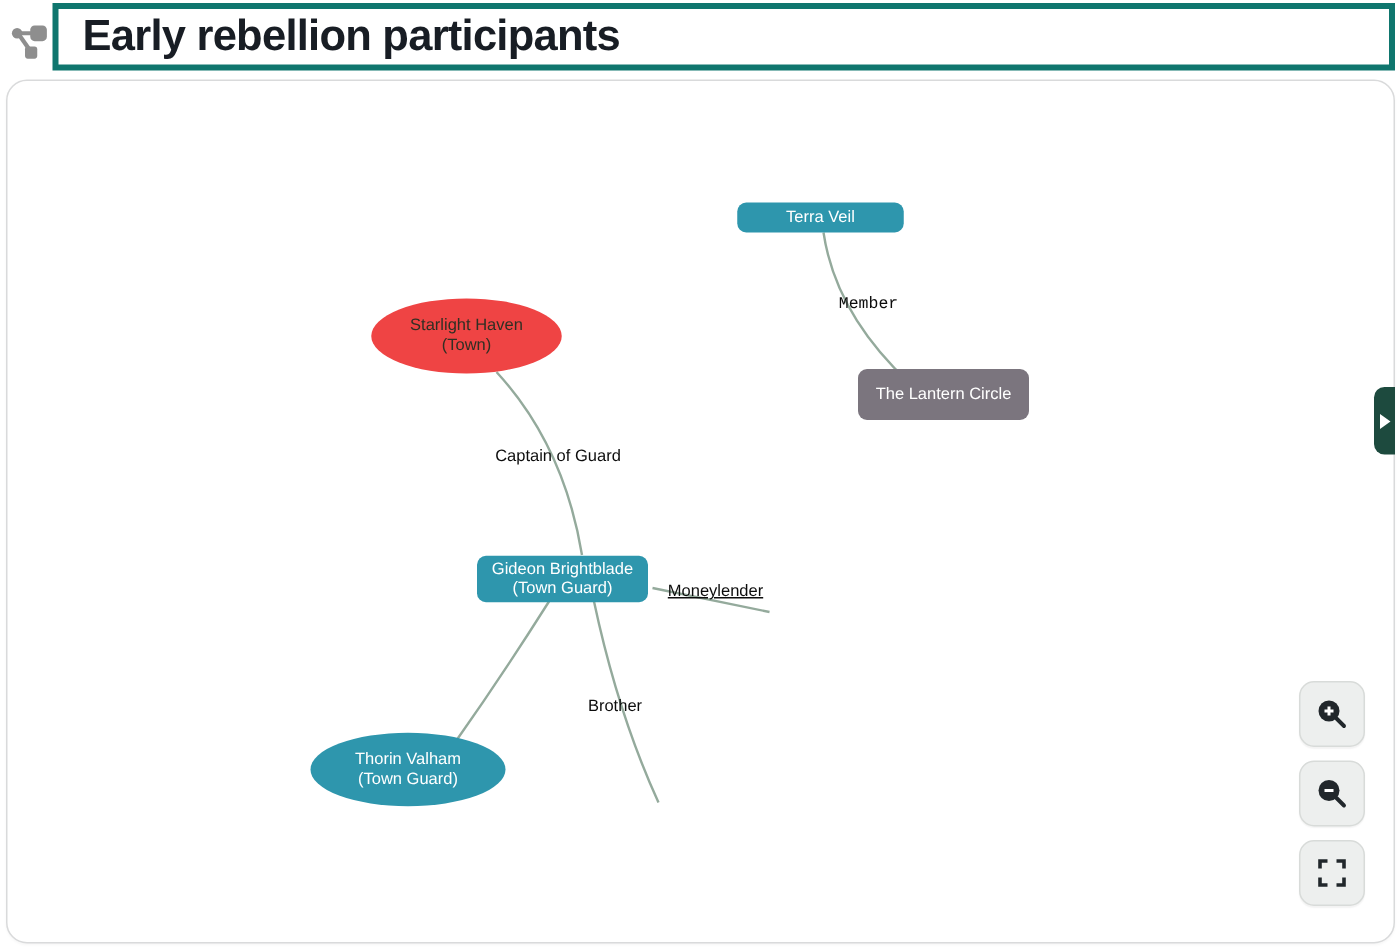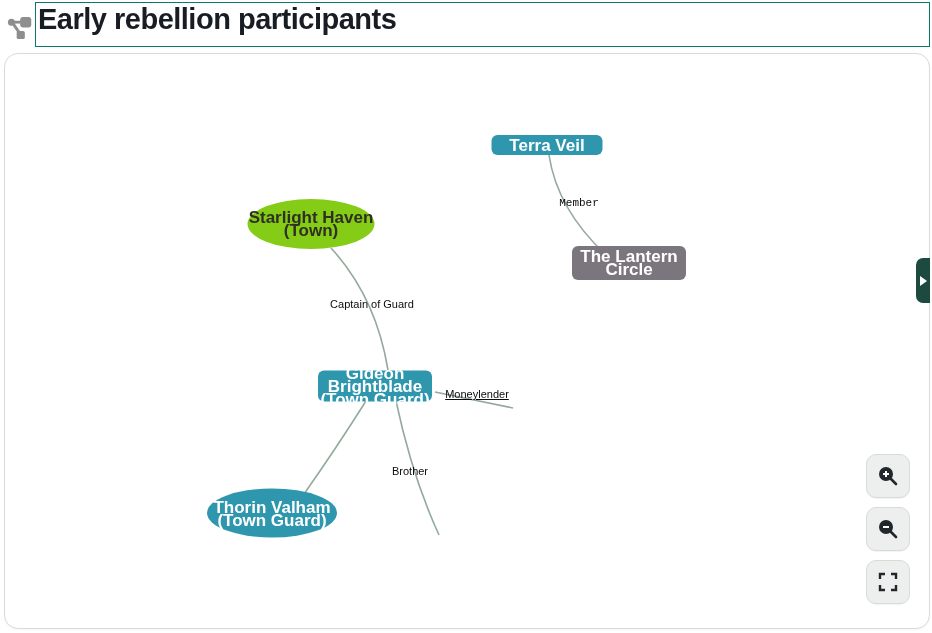--- a/index.html
+++ b/index.html
@@ -11,22 +11,22 @@
     position: relative;
   }
 
   
   .header { position: absolute; top: 0; left: 0; width: 932px; height: 50px; }
   .graph-icon-wrap {
     position: absolute; left: 5px; top: 14px; width: 28px; height: 28px;
   }
   .title-box {
     position: absolute; left: 35px; top: 2px; width: 895px; height: 45px;
-    border: 1px solid #0f766e; background: #ffffff;
-    display: flex; align-items: flex-start; padding-left: 2px;
+    border: 4px solid #0f766e; background: #ffffff;
+    display: flex; align-items: center; padding-left: 16px;
   }
   .title-text {
     font-size: 29px; font-weight: bold; color: #181d24;
     letter-spacing: -0.5px; white-space: nowrap;
   }
 
   
   .canvas {
     position: absolute; left: 4px; top: 53px; width: 926px; height: 576px;
     background: #ffffff;
@@ -35,29 +35,29 @@
     box-shadow: 0 1px 2px rgba(0,0,0,0.04);
   }
   .edges-svg { position: absolute; left: 0; top: 0; width: 926px; height: 576px; }
 
   
   .node {
     position: absolute;
     transform: translate(-50%, -50%);
     display: flex; align-items: center; justify-content: center;
     text-align: center;
-    font-size: 17px; font-weight: bold; line-height: 13px;
+    font-size: 11px; font-weight: normal; line-height: 13px;
     white-space: pre-line;
     cursor: pointer;
   }
   .node-box { border-radius: 6px; color: #ffffff; }
   .node-ellipse { border-radius: 50%; color: #ffffff; }
   .teal { background: #2e96ad; }
   .grayn { background: #7b757e; }
-  .khaki { background: #84cc16; color: #2f2f23; }
+  .khaki { background: #ef4444; color: #2f2f23; }
 
   
   .edge-label {
     position: absolute;
     transform: translate(-50%, -50%);
     font-size: 11px; font-weight: normal; color: #0c0c0c;
     white-space: nowrap; pointer-events: none;
   }
 
   

